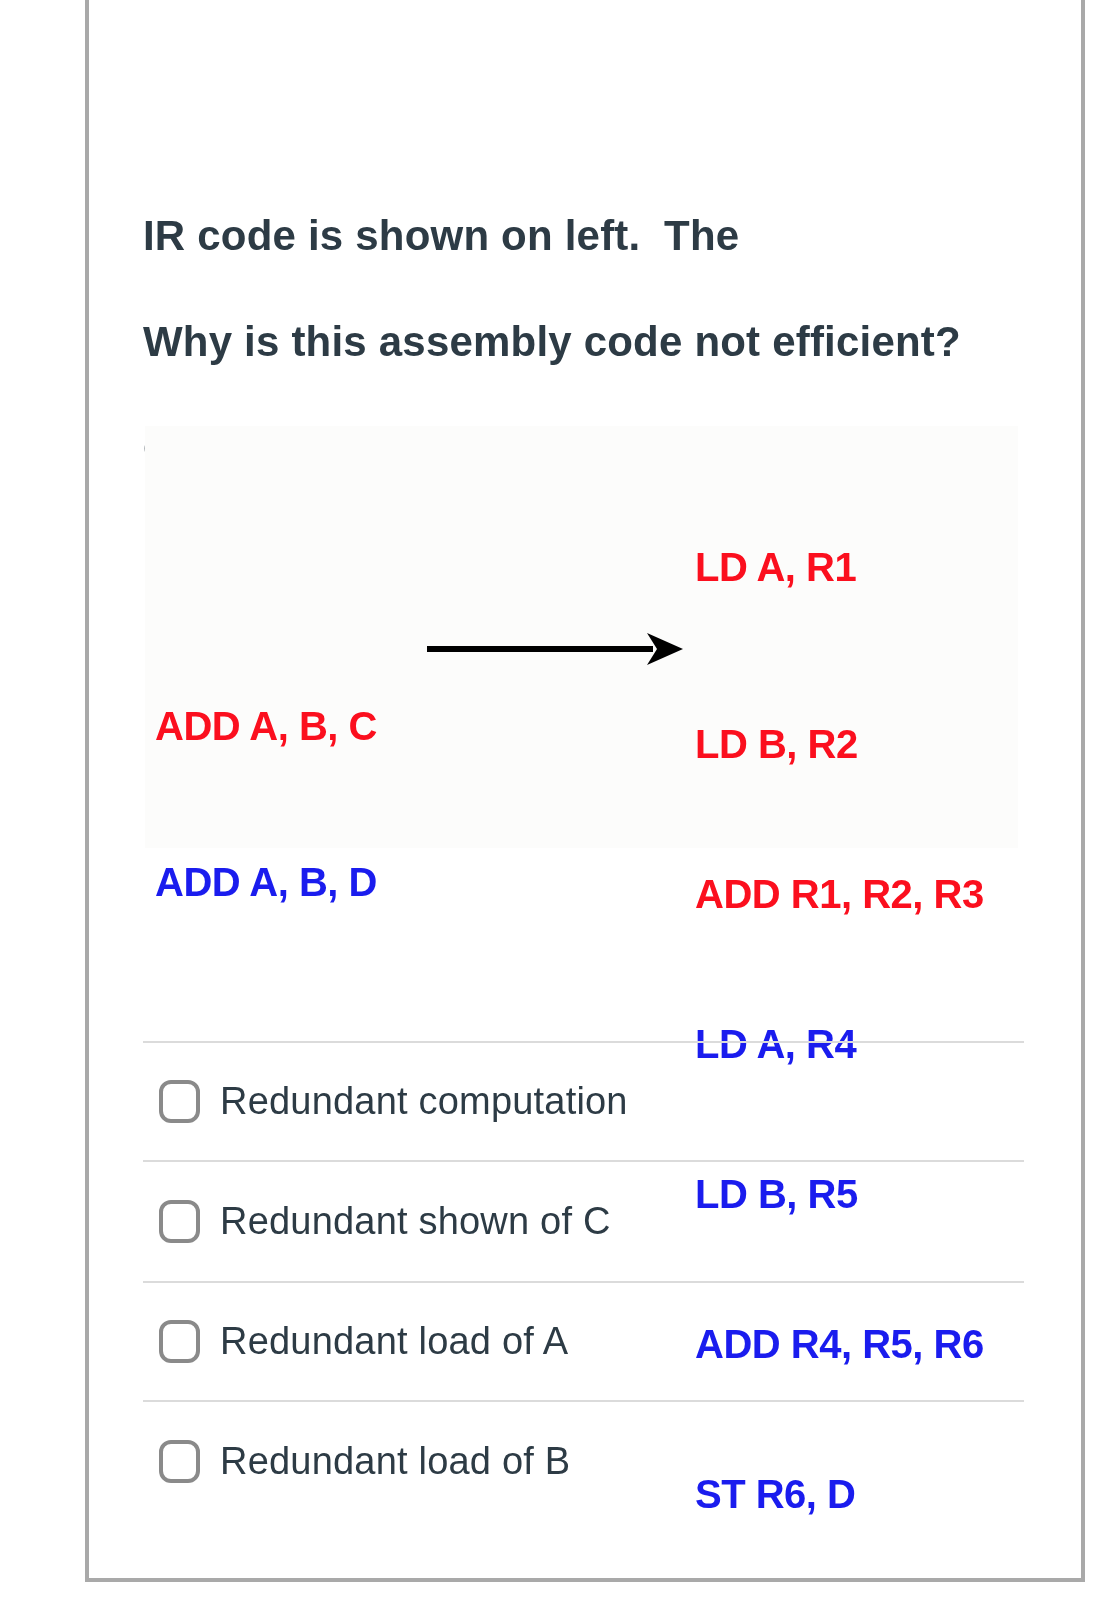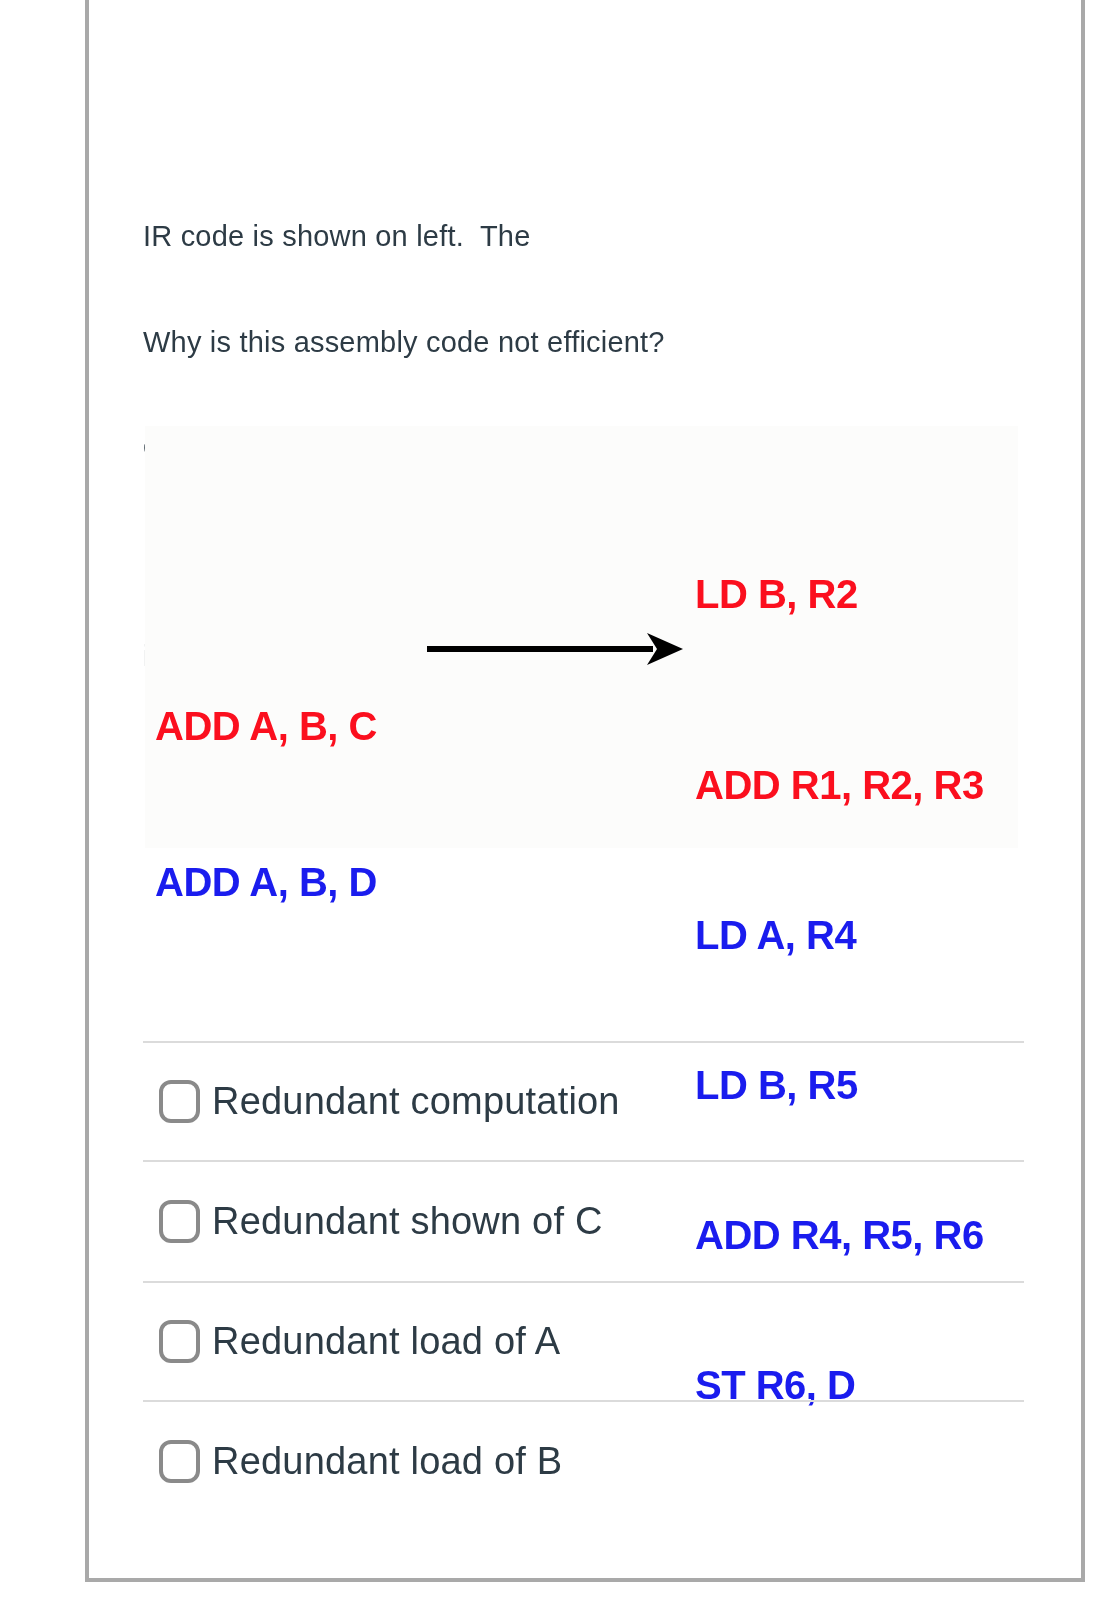--- a/index.html
+++ b/index.html
@@ -21,22 +21,22 @@
     width: 1000px;
     height: 1606px;
     border: 4px solid #a9a9a9;
     box-sizing: border-box;
     background: #ffffff;
   }
   .question-text {
     position: absolute;
     left: 143px;
     color: #2d3b45;
-    font-size: 29px;
-    font-weight: 400;
+    font-size: 42px;
+    font-weight: 700;
     line-height: 70px;
     letter-spacing: 0.2px;
     white-space: pre;
   }
   .q1 { top: 61px; }
   .q2 { top: 307px; }
 
   .figure {
     position: absolute;
     left: 145px;
@@ -77,21 +77,21 @@
     width: 881px;
     height: 2px;
     background: #dbdbdb;
   }
   .option-row {
     position: absolute;
     left: 159px;
     height: 46px;
     display: flex;
     align-items: center;
-    gap: 12px;
+    gap: 20px;
     cursor: pointer;
   }
   .radio {
     width: 33px;
     height: 35px;
     border: 4px solid #8a8a8a;
     border-radius: 12px;
     background: #ffffff;
     flex: 0 0 auto;
   }
@@ -122,22 +122,23 @@
   </div>
 
   <div class="arrow-wrap">
     <svg width="260" height="40" viewBox="0 0 260 40">
       <line x1="2" y1="20" x2="228" y2="20" stroke="#000000" stroke-width="6"></line>
       <polygon points="222,4 258,20 222,36 232,20" fill="#000000"></polygon>
     </svg>
   </div>
 
   <div class="code asm-code">
+    <div style="color: rgb(251, 15, 30);">LD A, R1</div>
     <div style="color: rgb(251, 15, 30); margin-top: 27px;">LD B, R2</div>
-    <div style="color: rgb(251, 15, 30); margin-top: 41px;">ADD R1, R2, R3</div>
+    <div style="color: rgb(251, 15, 30);">ADD R1, R2, R3</div>
     <div style="color: rgb(26, 28, 238);">LD A, R4</div>
     <div style="color: rgb(26, 28, 238);">LD B, R5</div>
     <div style="color: rgb(26, 28, 238);">ADD R4, R5, R6</div>
     <div style="color: rgb(26, 28, 238);">ST R6, D</div>
   </div>
 </div>
 
 <div class="divider" style="top:1041px"></div>
 <div class="divider" style="top:1160px"></div>
 <div class="divider" style="top:1281px"></div>

